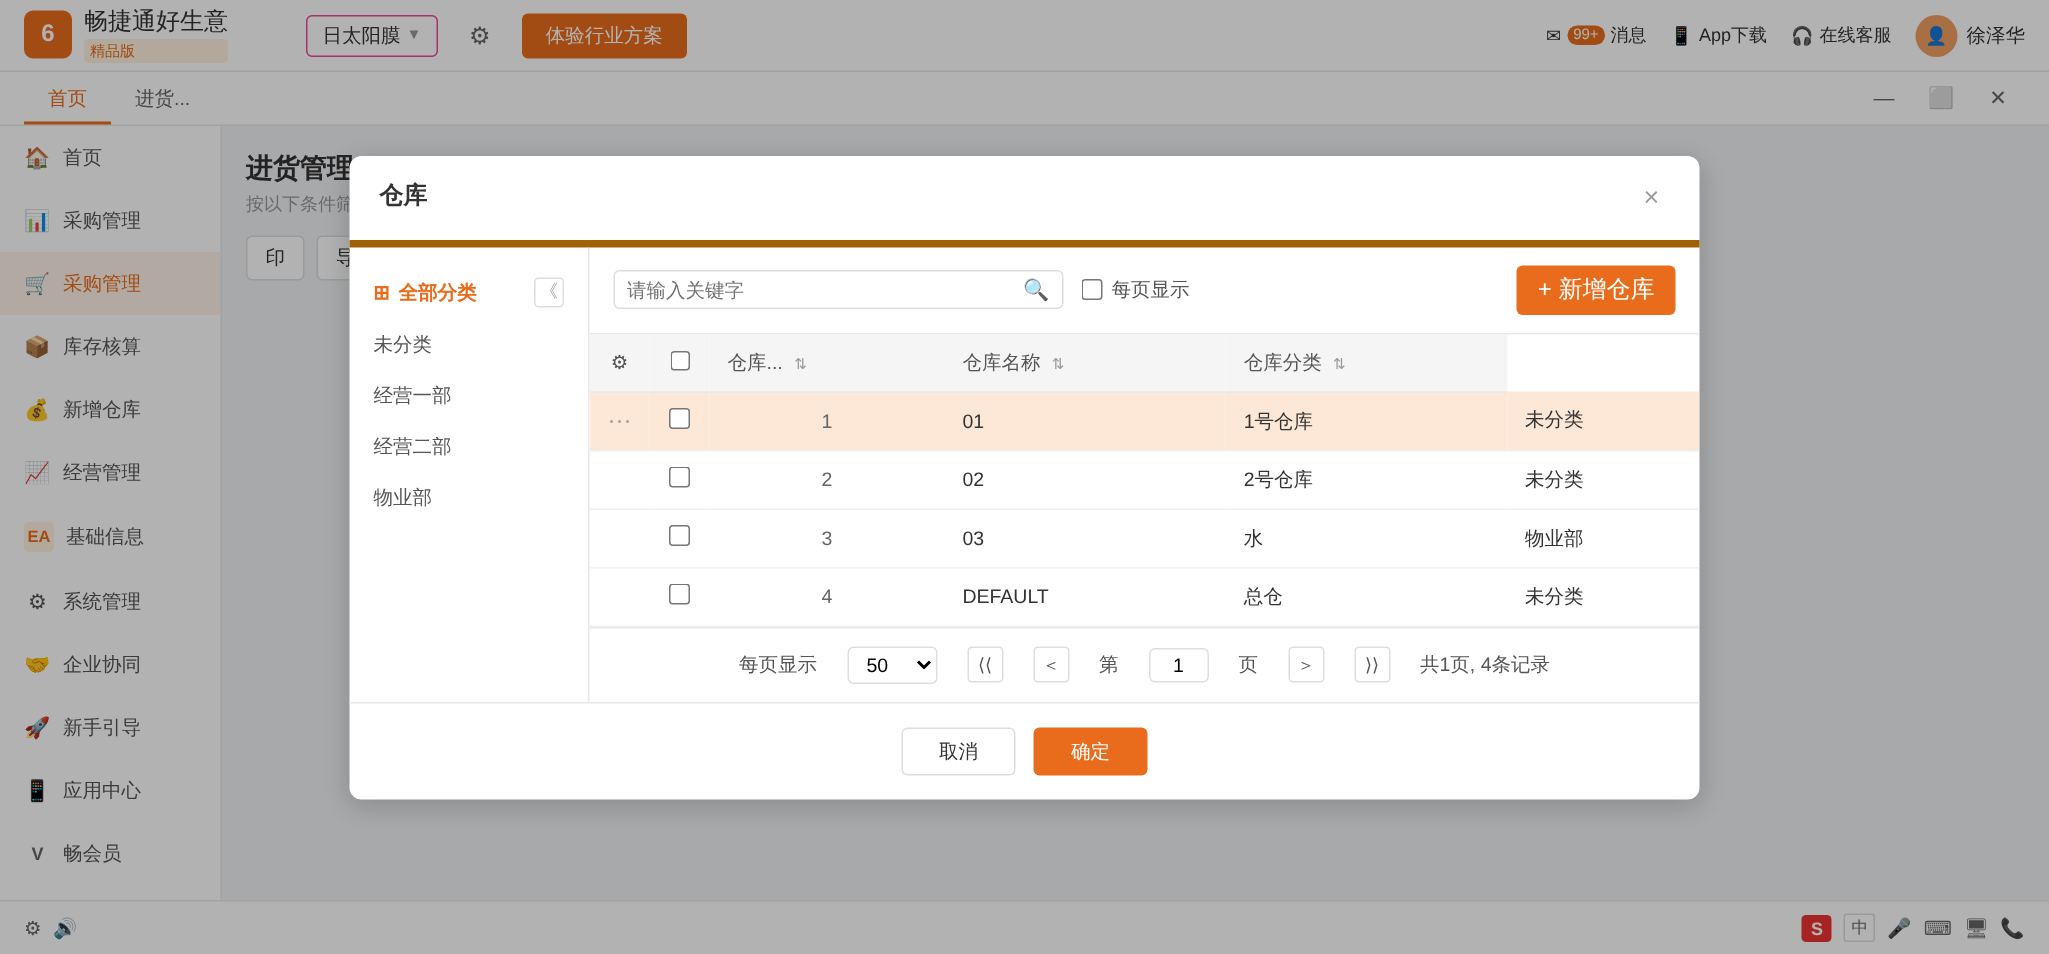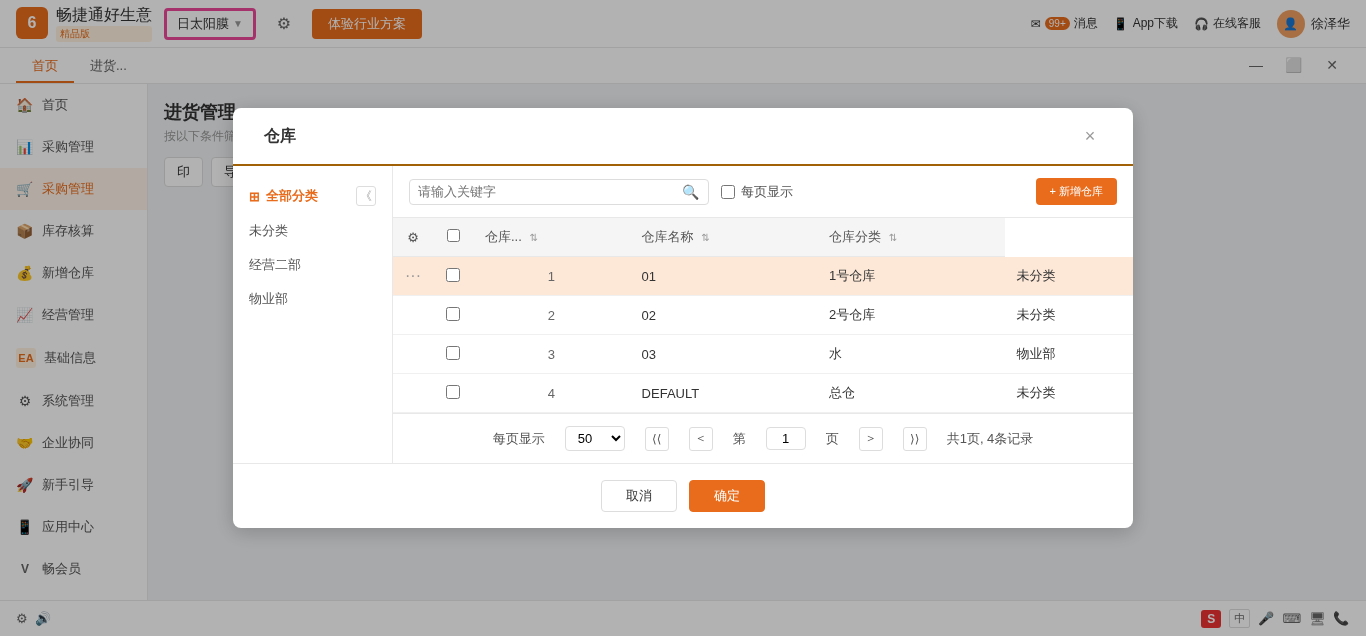--- a/index.html
+++ b/index.html
@@ -27,22 +27,22 @@
       background: #e86c1c;
       border-radius: 6px;
       display: flex; align-items: center; justify-content: center;
       color: white; font-weight: bold; font-size: 16px;
     }
     .logo-text { font-size: 16px; color: #333; line-height: 1.3; }
     .logo-badge { font-size: 10px; color: #e86c1c; background: #fff3e0; padding: 1px 4px; border-radius: 3px; }
     .header-main { flex: 1; display: flex; align-items: center; gap: 12px; }
     .store-select {
       display: flex; align-items: center; gap: 4px;
-      border: 3px solid #ec4899; border-radius: 4px;
-      padding: 4px 10px; cursor: pointer; background: #fff;
+      border: 1px solid #ec4899; border-radius: 4px;
+      padding: 4px 10px; cursor: pointer; background: #fff; margin-left: 40px;
     }
     .store-name { font-size: 13px; color: #333; }
     .chevron-down { font-size: 10px; color: #999; }
     .gear-btn {
       width: 32px; height: 32px; border-radius: 50%;
       display: flex; align-items: center; justify-content: center;
       cursor: pointer; color: #666; font-size: 16px;
     }
     .trial-btn {
       background: #e86c1c; color: white;
@@ -114,23 +114,23 @@
     .modal {
       background: white;
       border-radius: 8px;
       width: 900px;
       max-height: 560px;
       display: flex;
       flex-direction: column;
       box-shadow: 0 4px 20px rgba(0,0,0,0.2);
     }
     .modal-header {
-      display: flex; align-items: center; justify-content: space-between;
-      padding: 16px 31px;
-      border-bottom: 2px solid #a16207;
+      display: flex; align-items: flex-start; justify-content: space-between;
+      padding: 16px 20px;
+      border-bottom: 5px solid #a16207;
     }
     .modal-title { font-size: 16px; font-weight: bold; color: #333; }
     .modal-close { cursor: pointer; font-size: 18px; color: #999; width: 24px; height: 24px; display: flex; align-items: center; justify-content: center; }
 
     .modal-body { display: flex; flex: 1; overflow: hidden; }
 
     
     .cat-sidebar {
       width: 160px;
       border-right: 1px solid #e8e8e8;
@@ -160,21 +160,21 @@
       padding: 4px 8px; flex: 1; max-width: 300px;
     }
     .search-input { border: none; outline: none; font-size: 13px; color: #333; flex: 1; width: 100%; }
     .search-icon { color: #999; cursor: pointer; font-size: 14px; }
     .show-disabled { display: flex; align-items: center; gap: 6px; font-size: 13px; color: #555; }
     .checkbox { width: 14px; height: 14px; cursor: pointer; }
     .add-btn {
       margin-left: auto;
       background: #e86c1c; color: white;
       border: none; border-radius: 4px;
-      padding: 6px 14px; cursor: pointer; font-size: 11px;
+      padding: 6px 14px; cursor: pointer; font-size: 16px;
     }
 
     
     .table-wrap { flex: 1; overflow-y: auto; }
     table { width: 100%; border-collapse: collapse; }
     thead tr { background: #f5f5f5; }
     th {
       padding: 10px 12px; text-align: left;
       font-weight: normal; color: #555; font-size: 13px;
       border-bottom: 1px solid #e8e8e8;
@@ -365,20 +365,21 @@
 
       <div class="cat-sidebar">
         <div class="cat-header">
           <div class="cat-title">
             <span style="color:#e86c1c;">⊞</span>
             <span>全部分类</span>
           </div>
           <div class="cat-collapse">《</div>
         </div>
         <div class="cat-item">未分类</div>
+        <div class="cat-item">经营一部</div>
         <div class="cat-item">经营二部</div>
         <div class="cat-item">物业部</div>
       </div>
 
       <div class="main-panel">
 
         <div class="search-bar">
           <div class="search-input-wrap">
             <input class="search-input" type="text" placeholder="请输入关键字" style="">
             <span class="search-icon">🔍</span>

